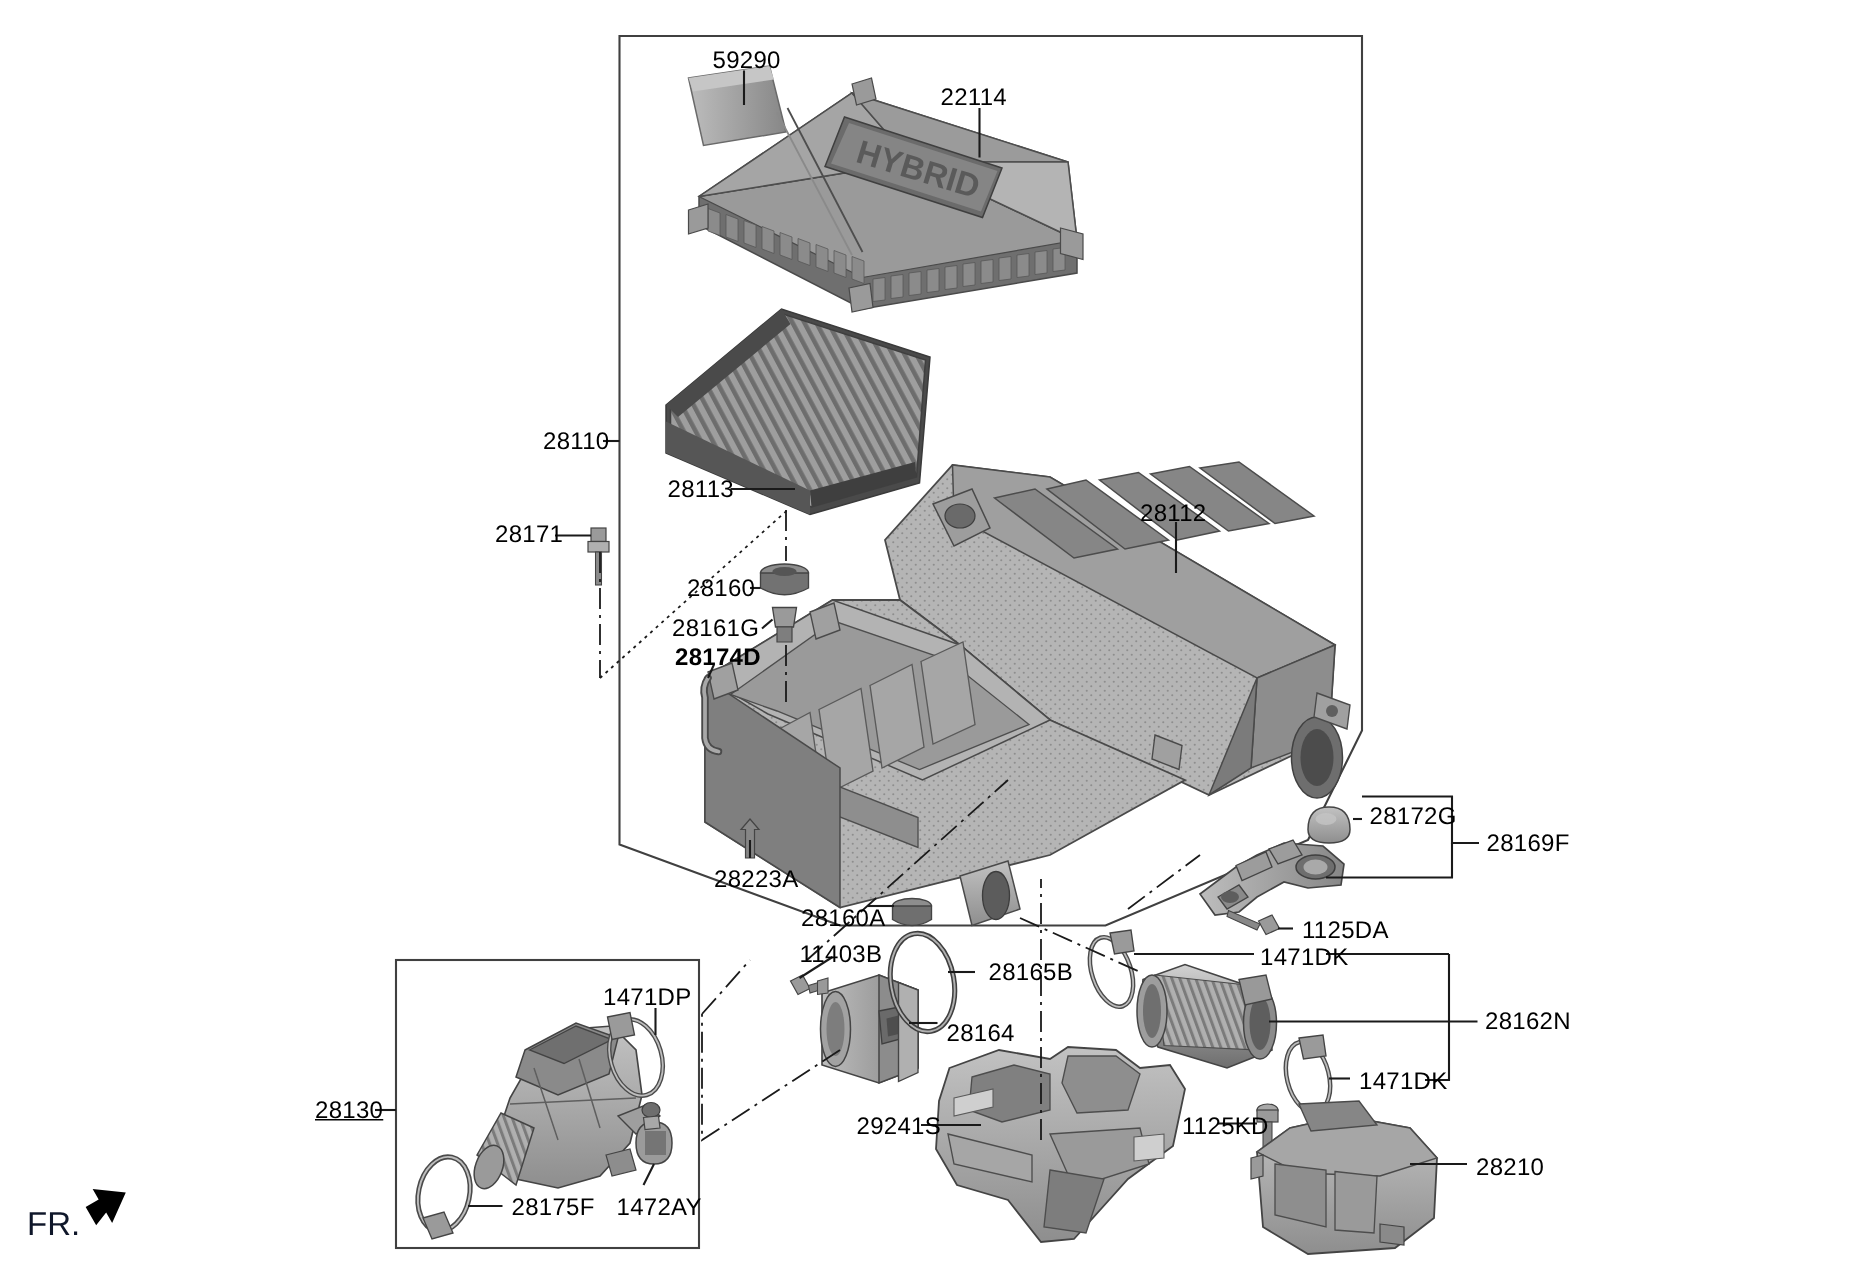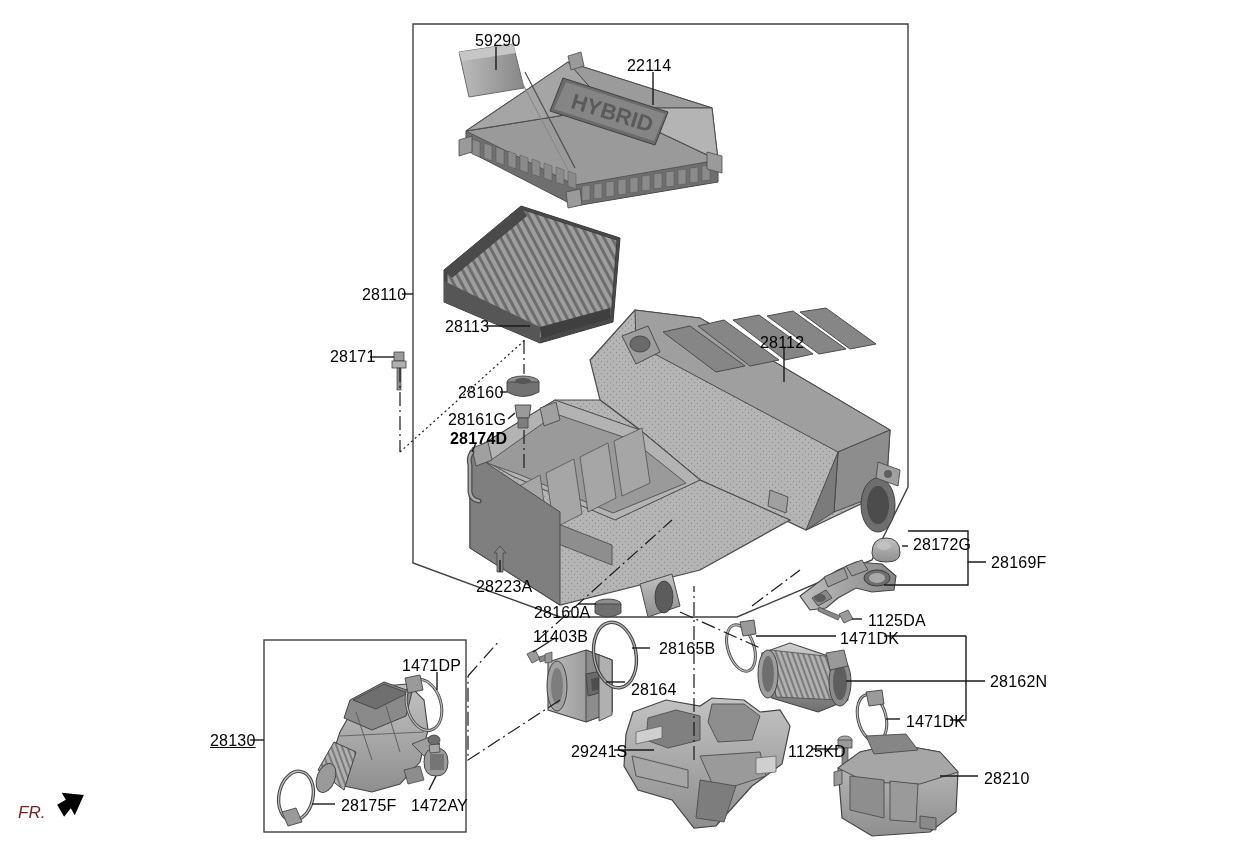--- a/index.html
+++ b/index.html
@@ -29,24 +29,23 @@
     position: absolute;
     font-family: "Liberation Sans", sans-serif;
     font-size: 16px;
     color: #000000;
     white-space: nowrap;
     letter-spacing: 0.2px;
   }
   .fr-label {
     position: absolute;
     font-family: "Liberation Sans", sans-serif;
-    font-size: 17px;
-    color: #7f1d1d;
+    font-size: 22px;
+    color: #0f172a;
     white-space: nowrap;
-    font-style: italic;
   }
   .lead {
     stroke: #1a1a1a;
     stroke-width: 1.4;
     fill: none;
   }
   .frame {
     stroke: #404040;
     stroke-width: 1.4;
     fill: none;

